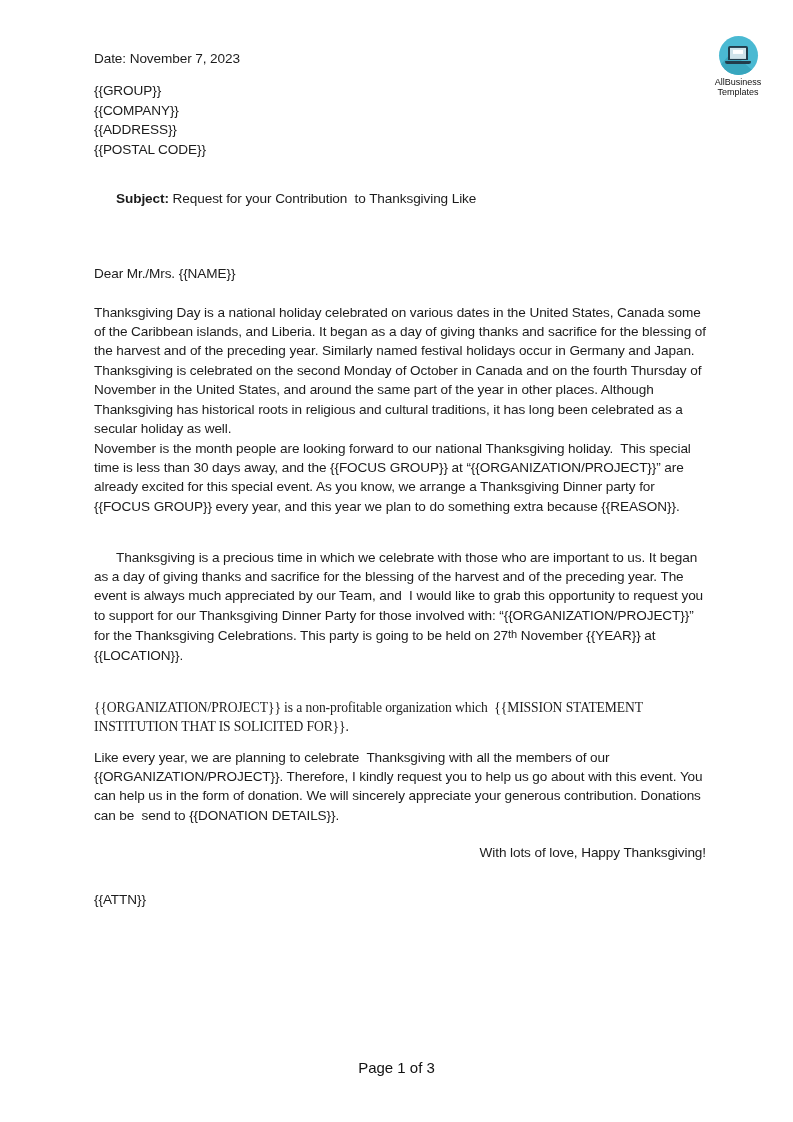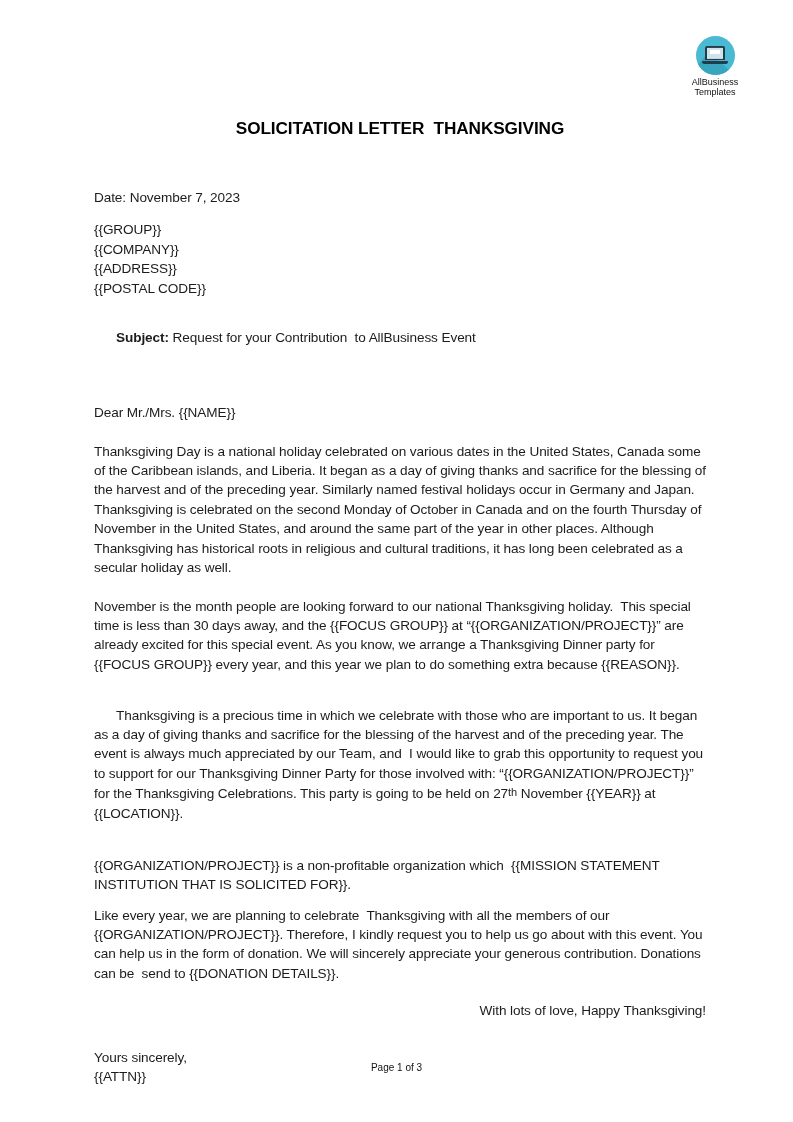--- a/index.html
+++ b/index.html
@@ -7,21 +7,21 @@
   body {
     width: 793px; height: 1122px;
     position: relative;
     font-family: "Liberation Sans", sans-serif;
     color: #1c1c1c;
     overflow: hidden;
   }
   .page { position: relative; width: 793px; height: 1122px; background: #fff; }
 
   
-  .logo { position: absolute; top: 36px; left: 664px; width: 102px; text-align: center; }
+  .logo { position: absolute; top: 36px; left: 687px; width: 102px; text-align: center; }
   .logo-circle {
     position: relative; width: 39px; height: 39px; margin: 0 auto;
     border-radius: 50%; overflow: hidden;
     background: var(--logo-circle, #4ab9d2);
   }
   .logo-longshadow {
     position: absolute; left: 13px; top: 16px; width: 46px; height: 34px;
     background: var(--logo-shadow, #38a6be);
     transform: rotate(42deg); transform-origin: top left;
   }
@@ -56,32 +56,32 @@
     font-size: 13.6px; line-height: 19.4px;
     letter-spacing: -0.1px;
     white-space: pre-wrap;
   }
   .date-line  { margin-top: 49px; }
   .to-block   { margin-top: 13px; }
   .subject    { margin-top: 11px; }
   .subject .bold { font-weight: 700; }
   .salutation { margin-top: 36px; }
   .para-1 { margin-top: 19px; }
-  .para-2 { margin-top: 19px; }
+  .para-2 { }
   .para-3 { margin-top: 12px; }
-  .para-4 { margin-top: 13px; }
+  .para-4 { margin-top: 13px; font-family: Liberation Serif, serif; }
   .para-5 { margin-top: 11px; }
   .closing { margin-top: 18px; text-align: right; }
   .signoff-block { margin-top: 27px; }
   .sup { font-size: 11px; vertical-align: 0.22em; }
 
   
   .footer {
     position: absolute; top: 1061px; left: 0; width: 793px;
-    text-align: center; font-size: 10px; line-height: 13px; color: #111;
+    text-align: center; font-size: 15px; line-height: 13px; color: #111;
   }
 </style>
 </head>
 <body>
 
 <div class="page">
 
   <div class="logo">
     <div class="logo-circle">
       <div class="logo-longshadow"></div>
@@ -93,53 +93,51 @@
       </div>
     </div>
     <div class="logo-text">
       <div>AllBusiness</div>
       <div>Templates</div>
     </div>
   </div>
 
   <div class="content">
 
-    <div class="title">SOLICITATION LETTER  THANKSGIVING</div>
 
     <div class="line date-line">Date: November 7, 2023</div>
 
     <div class="to-block">
       <div class="line">{{GROUP}}</div>
       <div class="line">{{COMPANY}}</div>
       <div class="line">{{ADDRESS}}</div>
       <div class="line">{{POSTAL CODE}}</div>
     </div>
 
     <div class="line subject">
-      <span class="bold">Subject:</span><span> Request for your Contribution  to AllBusiness Event</span>
+      <span class="bold">Subject:</span><span> Request for your Contribution  to Thanksgiving Like</span>
     </div>
 
     <div class="line salutation">Dear Mr./Mrs. {{NAME}}</div>
 
     <div class="para para-1">Thanksgiving Day is a national holiday celebrated on various dates in the United States, Canada some of the Caribbean islands, and Liberia. It began as a day of giving thanks and sacrifice for the blessing of the harvest and of the preceding year. Similarly named festival holidays occur in Germany and Japan. Thanksgiving is celebrated on the second Monday of October in Canada and on the fourth Thursday of November in the United States, and around the same part of the year in other places. Although Thanksgiving has historical roots in religious and cultural traditions, it has long been celebrated as a secular holiday as well.</div>
 
     <div class="para para-2">November is the month people are looking forward to our national Thanksgiving holiday.  This special time is less than 30 days away, and the {{FOCUS GROUP}} at “{{ORGANIZATION/PROJECT}}” are already excited for this special event. As you know, we arrange a Thanksgiving Dinner party for {{FOCUS GROUP}} every year, and this year we plan to do something extra because {{REASON}}.</div>
 
     <div class="para para-3">
       <span>Thanksgiving is a precious time in which we celebrate with those who are important to us. It began as a day of giving thanks and sacrifice for the blessing of the harvest and of the preceding year. The event is always much appreciated by our Team, and  I would like to grab this opportunity to request you to support for our Thanksgiving Dinner Party for those involved with: “{{ORGANIZATION/PROJECT}}” for the Thanksgiving Celebrations. This party is going to be held on 27</span><span class="sup">th</span><span> November {{YEAR}} at {{LOCATION}}.</span>
     </div>
 
     <div class="para para-4">{{ORGANIZATION/PROJECT}} is a non-profitable organization which  {{MISSION STATEMENT INSTITUTION THAT IS SOLICITED FOR}}.</div>
 
     <div class="para para-5">Like every year, we are planning to celebrate  Thanksgiving with all the members of our {{ORGANIZATION/PROJECT}}. Therefore, I kindly request you to help us go about with this event. You can help us in the form of donation. We will sincerely appreciate your generous contribution. Donations can be  send to {{DONATION DETAILS}}.</div>
 
     <div class="line closing">With lots of love, Happy Thanksgiving!</div>
 
     <div class="signoff-block">
-      <div class="line">Yours sincerely,</div>
       <div class="line">{{ATTN}}</div>
     </div>
 
   </div>
 
   <div class="footer">Page 1 of 3</div>
 
 </div>
 
 </body></html>

